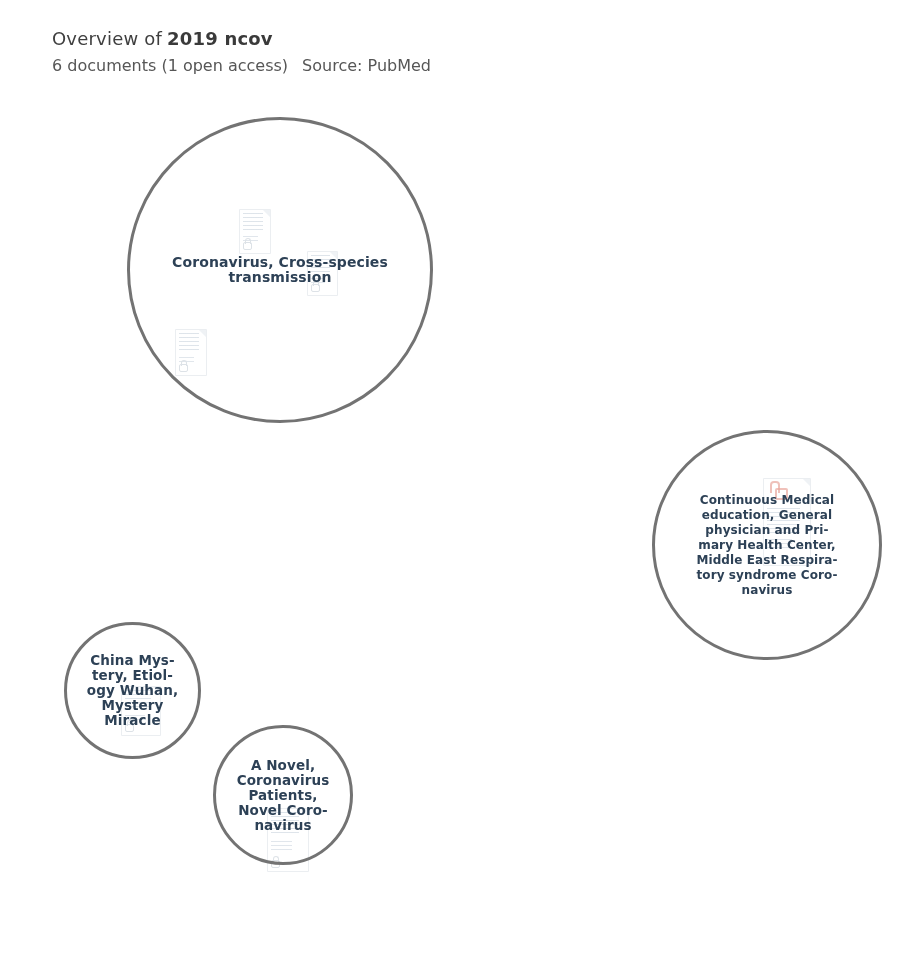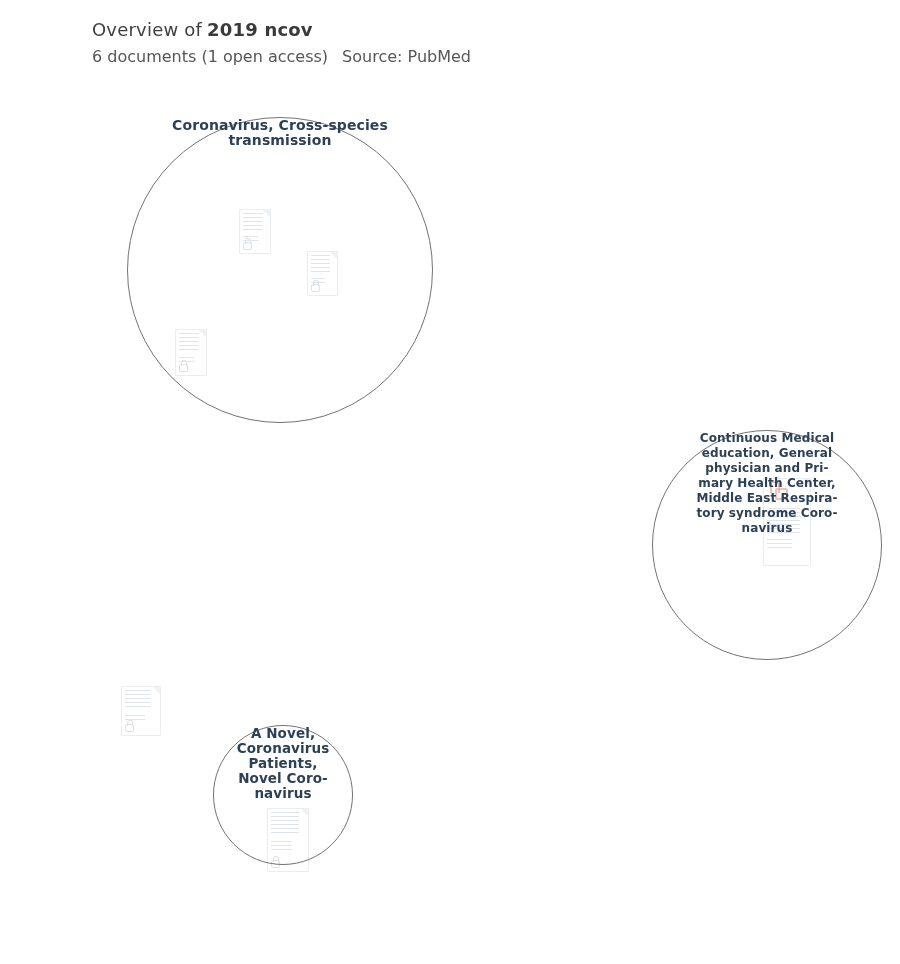--- a/index.html
+++ b/index.html
@@ -1,30 +1,30 @@
 <!DOCTYPE html>
 <html><head>
 <meta charset="utf-8">
 <style>
   * { margin:0; padding:0; box-sizing:border-box; }
   html,body { width:900px; height:964px; background:#ffffff; overflow:hidden;
               font-family:"DejaVu Sans","Liberation Sans",sans-serif; position:relative; }
 
   
-  .header { position:absolute; left:52px; top:19px; z-index:5;margin-left:40px; }
+  .header { position:absolute; left:52px; top:28px; z-index:5; }
   .title { font-size:18px; color:#3f3f3f; font-weight:400; letter-spacing:.2px; }
   .title .query { font-weight:700; color:#3a3a3a; margin-left:5px; }
   .subtitle { margin-top:7px; font-size:16px; color:#565656; }
   .subtitle .source { margin-left:14px; }
 
   
   .map { position:absolute; inset:0; }
 
-  .bubble { position:absolute; border:1px solid #737373; border-radius:50%;
-            background:transparent; display:flex; align-items:flex-start; justify-content:center;
+  .bubble { position:absolute; border:3px solid #737373; border-radius:50%;
+            background:transparent; display:flex; align-items:center; justify-content:center;
             z-index:2; cursor:pointer; }
   .bubble-label { text-align:center; white-space:pre-line; font-weight:700;
                   color:#2d4156; line-height:15px; letter-spacing:.1px; }
   .lbl-lg { font-size:14px; }
   .lbl-md { font-size:12px; }
   .lbl-sm { font-size:13.5px; }
 
   
   .paper-card { position:absolute; background:#ffffff; border:1px solid rgba(176,189,201,.45);
                 border-radius:1px; z-index:1; opacity:.55; padding:3px; cursor:pointer; }
@@ -104,20 +104,27 @@
   <div class="bubble" style="left:652px; top:430px; width:230px; height:230px;">
     <div class="bubble-label lbl-md">Continuous Medical
 education, General
 physician and Pri-
 mary Health Center,
 Middle East Respira-
 tory syndrome Coro-
 navirus</div>
   </div>
 
+  <div class="bubble" style="left:64px; top:622px; width:137px; height:137px;">
+    <div class="bubble-label lbl-sm">China Mys-
+tery, Etiol-
+ogy Wuhan,
+Mystery
+Miracle</div>
+  </div>
 
   <div class="bubble" style="left:213px; top:725px; width:140px; height:140px;">
     <div class="bubble-label lbl-sm">A Novel,
 Coronavirus
 Patients,
 Novel Coro-
 navirus</div>
   </div>
 
 </div>

